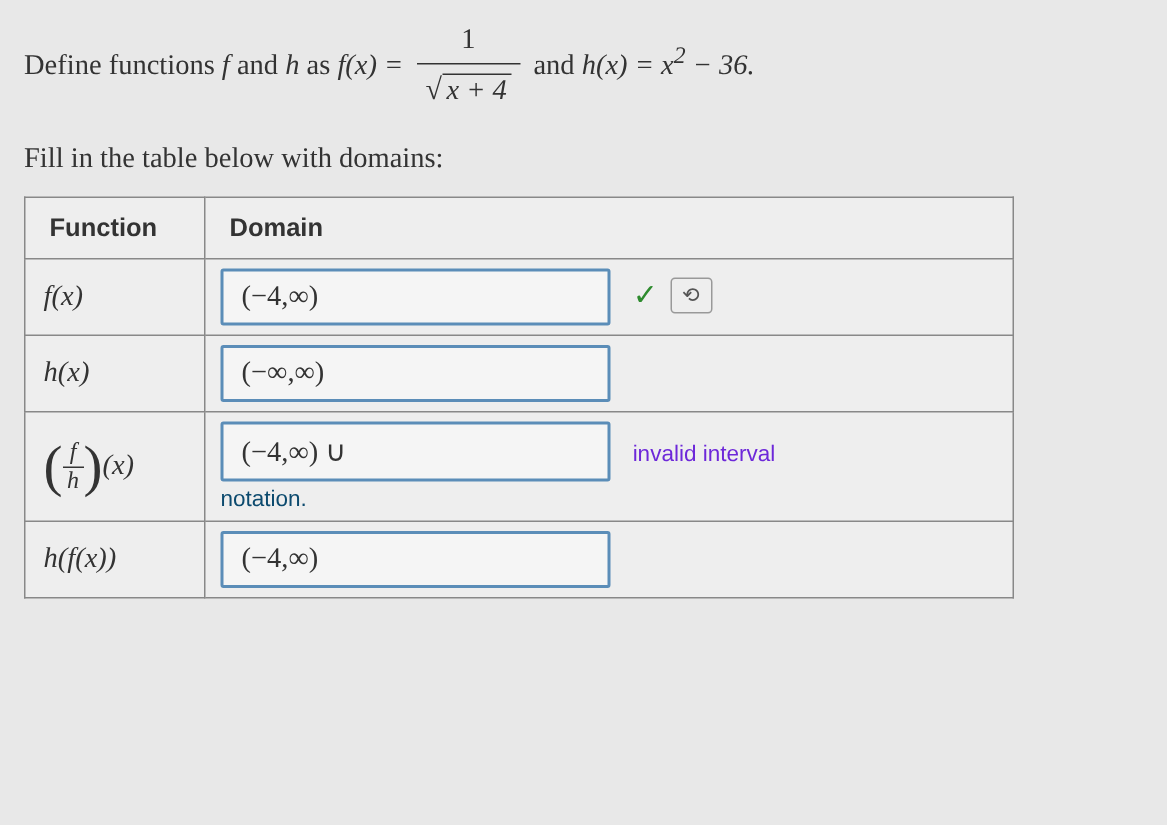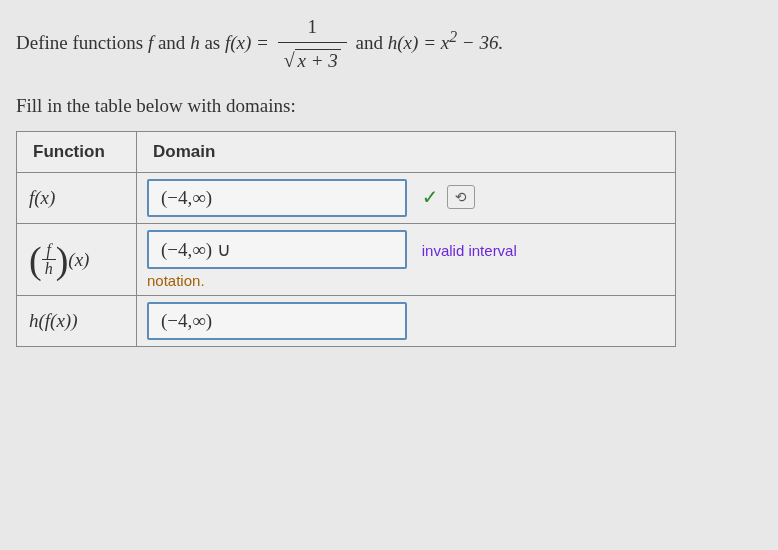--- a/index.html
+++ b/index.html
@@ -79,21 +79,21 @@
       align-items: center;
       justify-content: center;
       width: 28px; height: 24px;
       background: #eee;
       border: 1px solid #999;
       border-radius: 3px;
       font-size: 14px;
       color: #555;
     }
     .error-msg {
-      color: #a16207;
+      color: #0c4a6e;
       font-family: Arial, sans-serif;
       font-size: 15px;
       display: block;
       margin-top: 3px;
     }
     .bigparen {
       display: inline-flex;
       align-items: center;
     }
     .bigparen .paren {
@@ -116,21 +116,21 @@
 <div class="prompt">
   <span>Define functions </span>
   <span class="math-i">f</span>
   <span> and </span>
   <span class="math-i">h</span>
   <span> as </span>
   <span class="math-i">f(x) = </span>
   <span class="frac">
     <span class="num">1</span>
     <span class="den">
-      <span class="sqrt"><span class="radicand math-i">x + 3</span></span>
+      <span class="sqrt"><span class="radicand math-i">x + 4</span></span>
     </span>
   </span>
   <span> and </span>
   <span class="math-i">h(x) = x</span><sup class="math-i">2</sup><span class="math-i"> − 36.</span>
 </div>
 
 <div class="sub-prompt">Fill in the table below with domains:</div>
 
 <table>
   <tbody>
@@ -145,20 +145,26 @@
       <span class="input-box">(−4,∞)</span>
       <span class="feedback">
         <span class="check">✓</span>
         <span class="reset-btn">
           <span>⟲</span>
         </span>
       </span>
     </td>
   </tr>
 
+  <tr>
+    <td class="func-col math-i">h(x)</td>
+    <td class="domain-cell">
+      <span class="input-box">(−∞,∞)</span>
+    </td>
+  </tr>
 
   <tr>
     <td class="func-col">
       <span class="bigparen">
         <span class="paren">(</span>
         <span class="sfrac">
           <span class="n math-i">f</span>
           <span class="d math-i">h</span>
         </span>
         <span class="paren">)</span>

